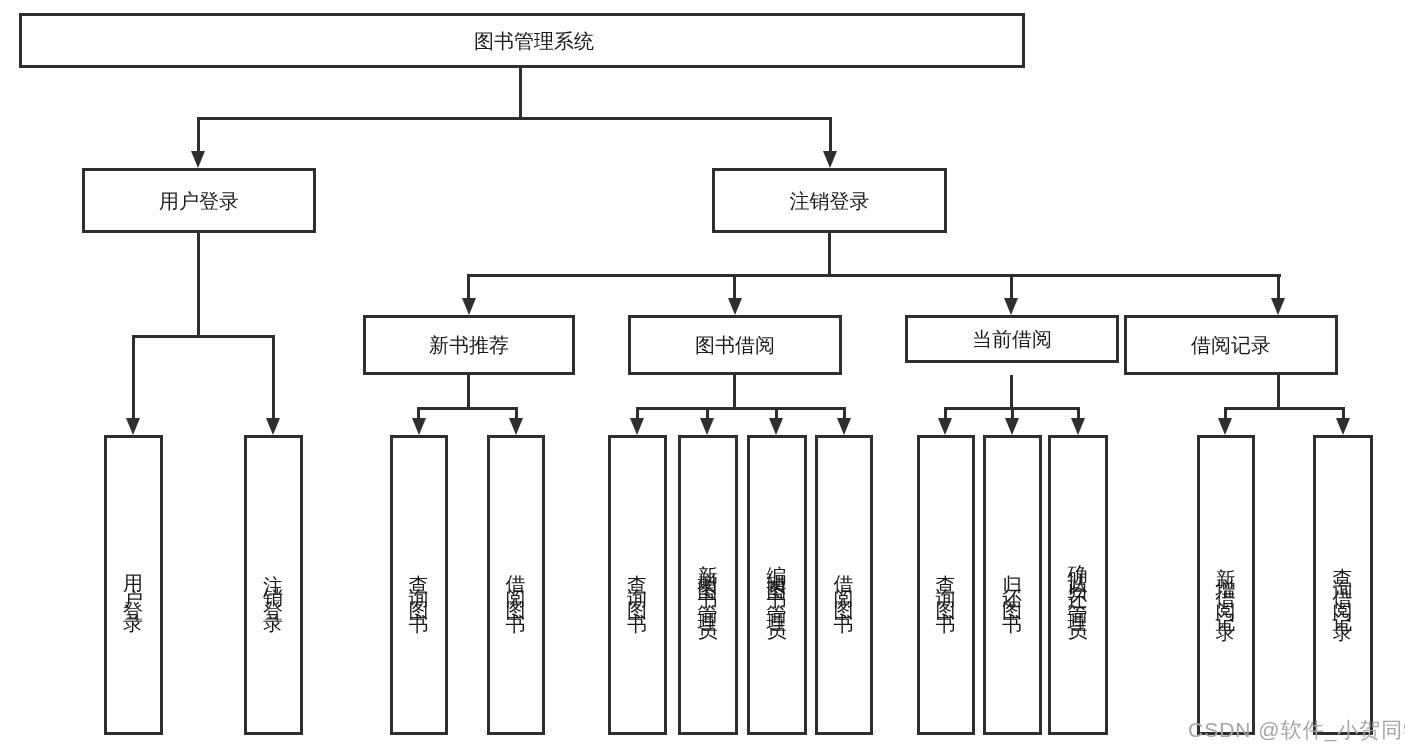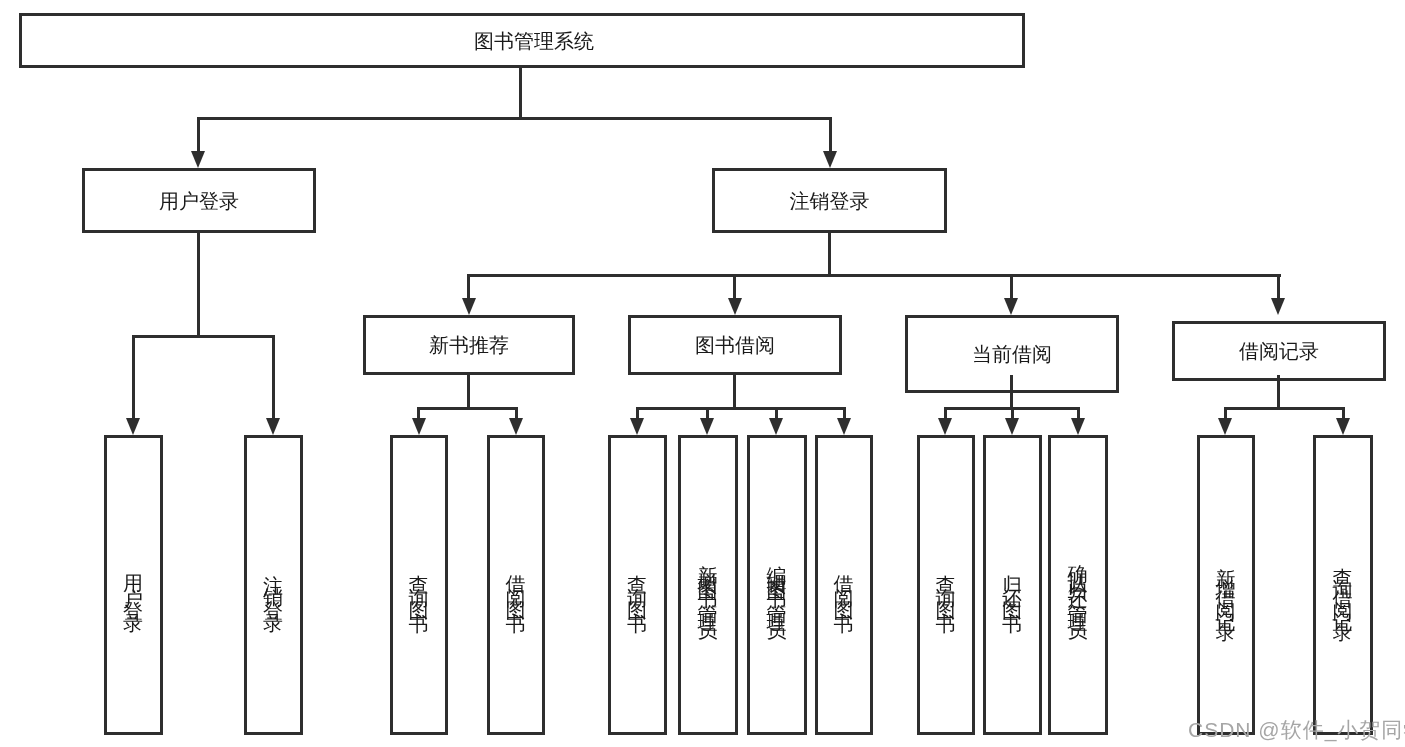--- a/index.html
+++ b/index.html
@@ -70,24 +70,24 @@
   <div class="ah" style="left:1004px;top:298px;"></div>
   <div class="lv" style="left:1277px;top:274px;height:26px;"></div>
   <div class="ah" style="left:1271px;top:298px;"></div>
 
   <div class="box" style="left:628px;top:315px;width:214px;height:60px;">
     <span>图书借阅</span>
   </div>
   <div class="box" style="left:363px;top:315px;width:212px;height:60px;">
     <span>新书推荐</span>
   </div>
-  <div class="box" style="left:905px;top:315px;width:214px;height:78px;align-items:center;">
+  <div class="box" style="left:905px;top:315px;width:214px;height:48px;align-items:center;">
     <span>当前借阅</span>
   </div>
-  <div class="box" style="left:1172px;top:315px;width:214px;height:60px;margin-top:6px;">
+  <div class="box" style="left:1124px;top:315px;width:214px;height:60px;">
     <span>借阅记录</span>
   </div>
 
   <div class="lv" style="left:467px;top:375px;height:35px;"></div>
   <div class="lh" style="left:417px;top:407px;width:101px;"></div>
   <div class="lv" style="left:417px;top:407px;height:13px;"></div>
   <div class="ah" style="left:412px;top:418px;"></div>
   <div class="lv" style="left:515px;top:407px;height:13px;"></div>
   <div class="ah" style="left:509px;top:418px;"></div>
 

